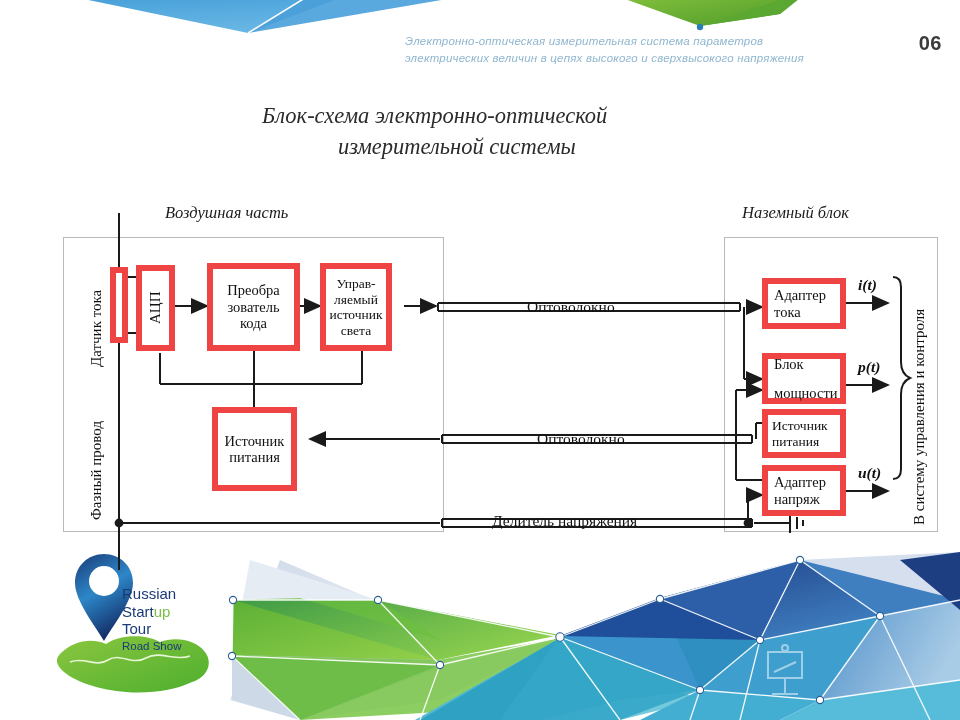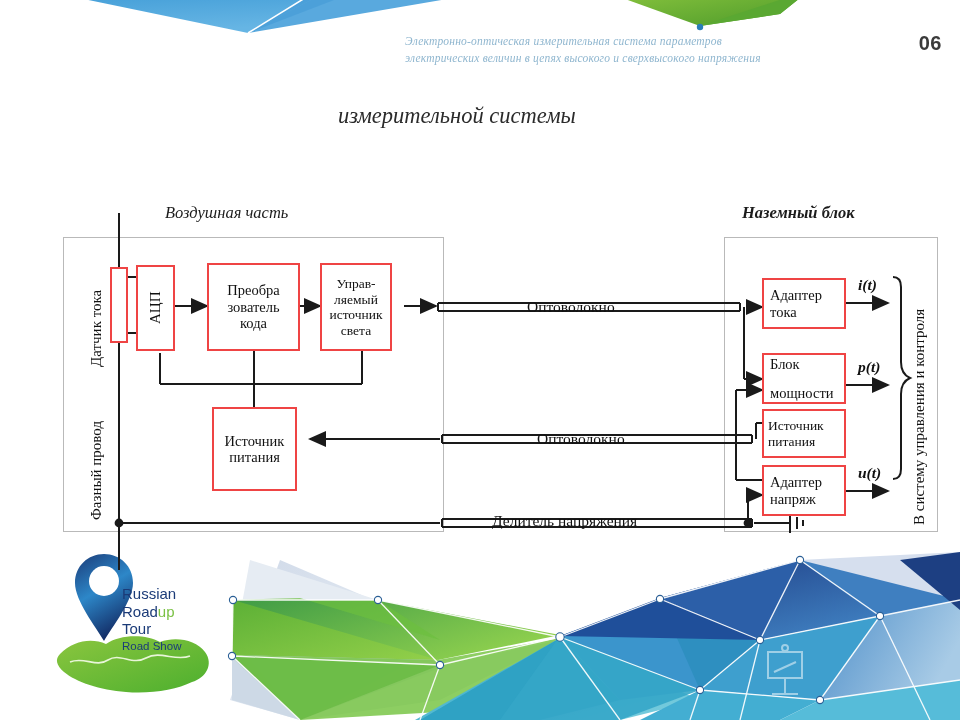--- a/index.html
+++ b/index.html
@@ -13,21 +13,21 @@
   
   .deco{position:absolute;left:0;top:0;width:960px;height:720px;pointer-events:none;}
 
   
   .header-text{
     position:absolute;left:405px;top:33px;width:470px;
     font-family:"Liberation Sans",sans-serif;
     font-style:italic;font-size:11.5px;line-height:17px;
     color:#8fb6cf;letter-spacing:.2px;
   }
-  .header-text div{white-space:nowrap;font-family:Liberation Serif, serif;}
+  .header-text div{white-space:nowrap;}
   .page-num{
     position:absolute;right:18px;top:32px;
     font-family:"Liberation Sans",sans-serif;
     font-weight:bold;font-size:20px;color:#3b3b3b;letter-spacing:.5px;
   }
 
   
   .main-title{
     position:absolute;left:262px;top:100px;width:470px;
     font-family:"Liberation Serif",serif;
@@ -40,21 +40,21 @@
   .diagram{position:absolute;left:0;top:10px;width:960px;height:720px;}
 
   .sec-label{
     position:absolute;font-family:"Liberation Serif",serif;font-style:italic;
     font-size:16.5px;color:#1c1c1c;white-space:nowrap;
   }
 
   .outer-box{position:absolute;border:1.5px solid #b9b9b9;background:transparent;}
 
   .node{
-    position:absolute;border:2px solid #ef4444;background:#fff;
+    position:absolute;border:6px solid #ef4444;background:#fff;
     display:flex;align-items:center;justify-content:center;
     text-align:center;font-family:"Liberation Serif",serif;
     font-size:14.5px;line-height:16.5px;color:#111;box-sizing:border-box;
   }
   .node.small{font-size:13.5px;line-height:15.5px;}
   .node.vert{writing-mode:vertical-rl;transform:rotate(180deg);font-size:15px;}
 
   .vlabel{
     position:absolute;writing-mode:vertical-rl;transform:rotate(180deg);
     font-family:"Liberation Serif",serif;font-size:15px;color:#111;white-space:nowrap;
@@ -235,27 +235,28 @@
     </g>
   </svg>
 
   <div class="header-text">
     <div>Электронно-оптическая измерительная система параметров</div>
     <div>электрических величин в цепях высокого и сверхвысокого напряжения</div>
   </div>
   <div class="page-num">06</div>
 
   <div class="main-title">
+    <div class="l1">Блок-схема электронно-оптической</div>
     <div class="l2">измерительной системы</div>
   </div>
 
   <div class="diagram">
 
     <div class="sec-label" style="left:165px;top:193px;">Воздушная часть</div>
-    <div class="sec-label" style="left:742px;top:193px;font-weight:bold;">Наземный блок</div>
+    <div class="sec-label" style="left:742px;top:193px;">Наземный блок</div>
 
     <div class="outer-box" style="left:63px;top:227px;width:379px;height:293px;"></div>
     <div class="outer-box" style="left:724px;top:227px;width:212px;height:293px;"></div>
 
     <svg width="960" height="720" style="position:absolute;left:0;top:0;">
       <defs>
         <marker id="ar" markerWidth="9" markerHeight="8" refX="8" refY="4" orient="auto">
           <path d="M0,0 L9,4 L0,8 z" fill="#1a1a1a"></path>
         </marker>
         <marker id="arl" markerWidth="9" markerHeight="8" refX="8" refY="4" orient="auto">
@@ -381,20 +382,20 @@
     <div class="wlabel" style="left:492px;top:486px;">Делитель напряжения</div>
 
     <div class="mlabel" style="left:858px;top:266px;">i(t)</div>
     <div class="mlabel" style="left:858px;top:348px;">p(t)</div>
     <div class="mlabel" style="left:858px;top:454px;">u(t)</div>
   </div>
 
   <div class="logo-text">
     <div>Russian</div>
     <div>
-      <span>Road</span><span class="up">up</span>
+      <span>Start</span><span class="up">up</span>
     </div>
     <div>Tour</div>
     <div class="rs">Road Show</div>
   </div>
 
 
 </div>
 
 </body></html>

